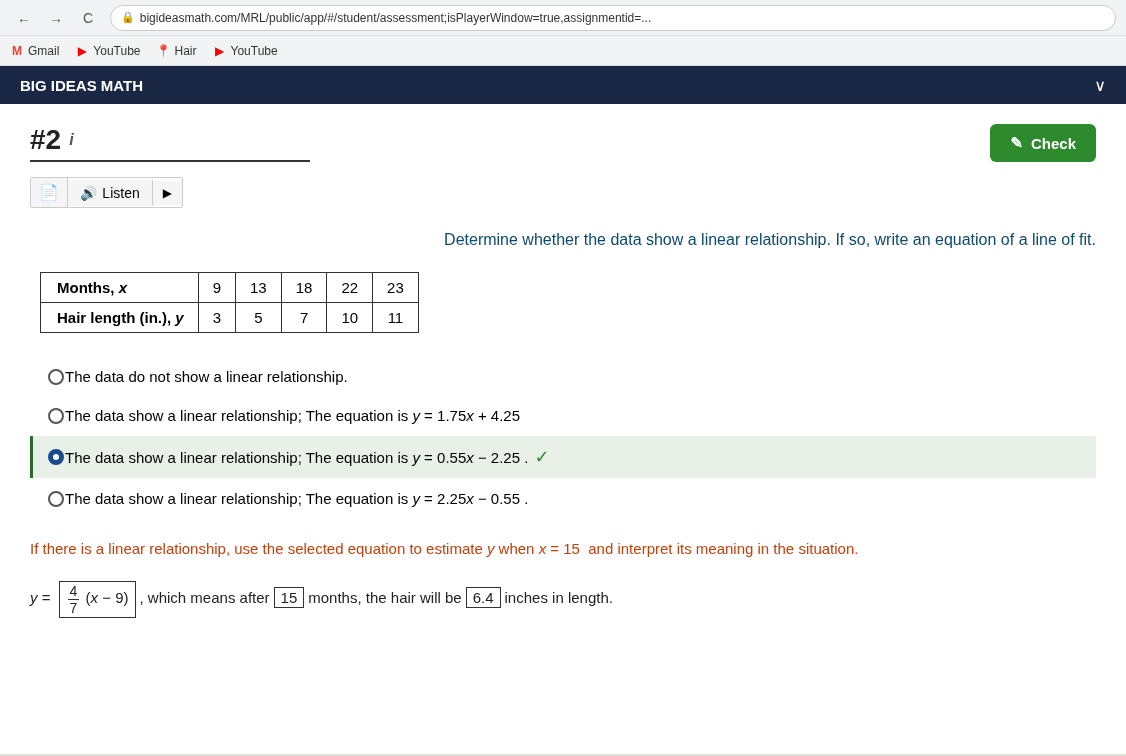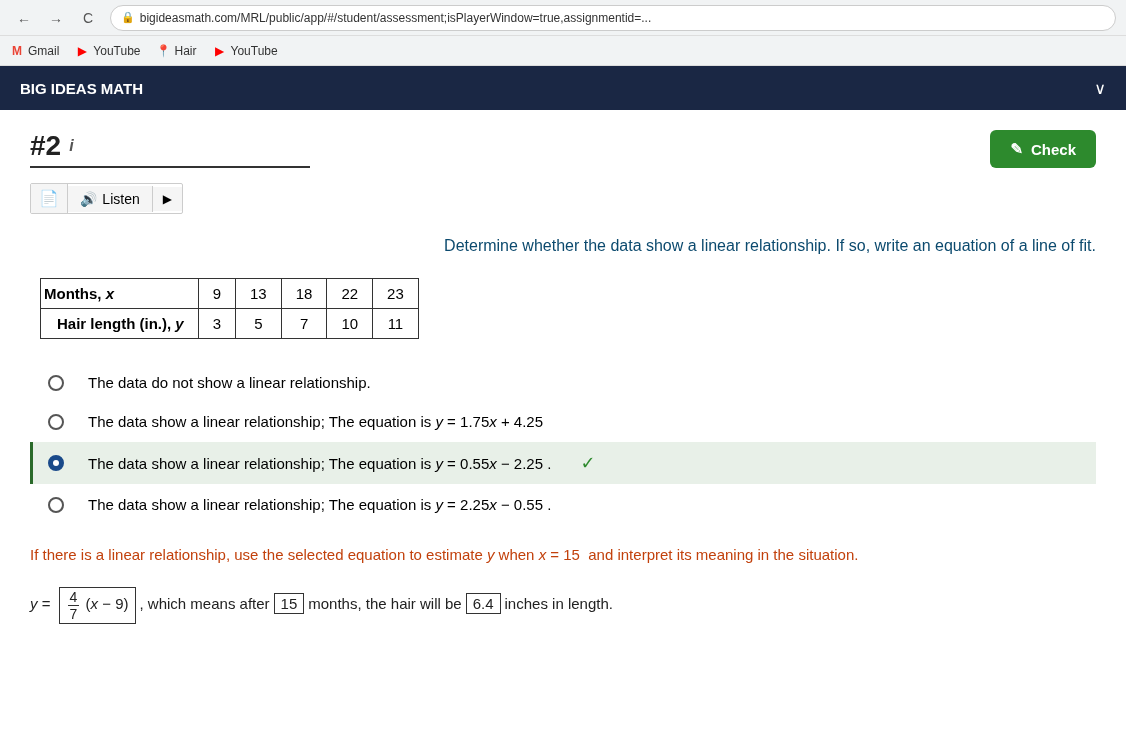--- a/index.html
+++ b/index.html
@@ -77,21 +77,21 @@
       height: 14px;
       display: inline-flex;
       align-items: center;
       justify-content: center;
       font-size: 12px;
     }
 
     
     .app-header {
       background: #1a2744;
-      height: 44px;
+      height: 38px;
       display: flex;
       align-items: center;
       padding: 0 20px;
       color: white;
     }
     .app-title {
       font-size: 15px;
       font-weight: bold;
       color: white;
       flex: 1;
@@ -213,41 +213,41 @@
     .data-table th, .data-table td {
       border: 1px solid #333;
       padding: 6px 14px;
       font-size: 15px;
       text-align: center;
     }
     .data-table th {
       font-weight: bold;
       background: white;
       text-align: left;
-      padding-left: 3px;
+      padding-left: 16px;
     }
     .data-table td:first-child {
       text-align: left;
       padding-left: 16px;
       font-weight: bold;
     }
 
     
     .options-list {
       list-style: none;
       margin-bottom: 20px;
     }
     .option-item {
       display: flex;
       align-items: center;
       padding: 10px 15px;
       margin-bottom: 2px;
       font-size: 15px;
       cursor: pointer;
-      gap: 24px;
+      gap: 1px;
       border-left: 3px solid transparent;
     }
     .option-item.selected {
       background: #e8f0e8;
       border-left: 3px solid #2a6a2a;
     }
     .option-radio {
       width: 16px;
       height: 16px;
       border-radius: 50%;

